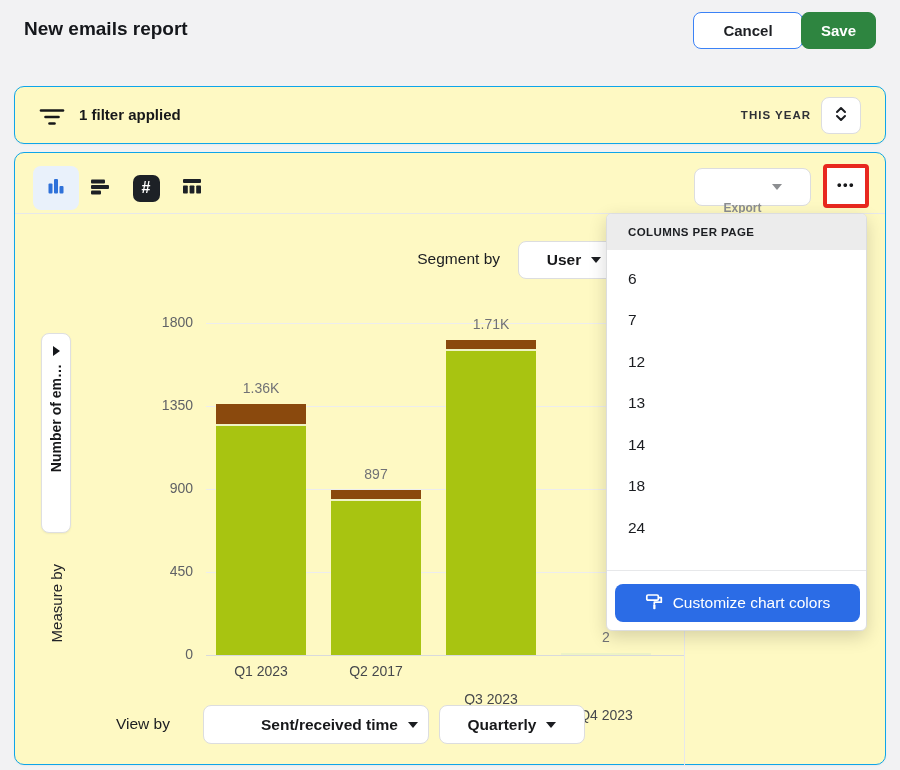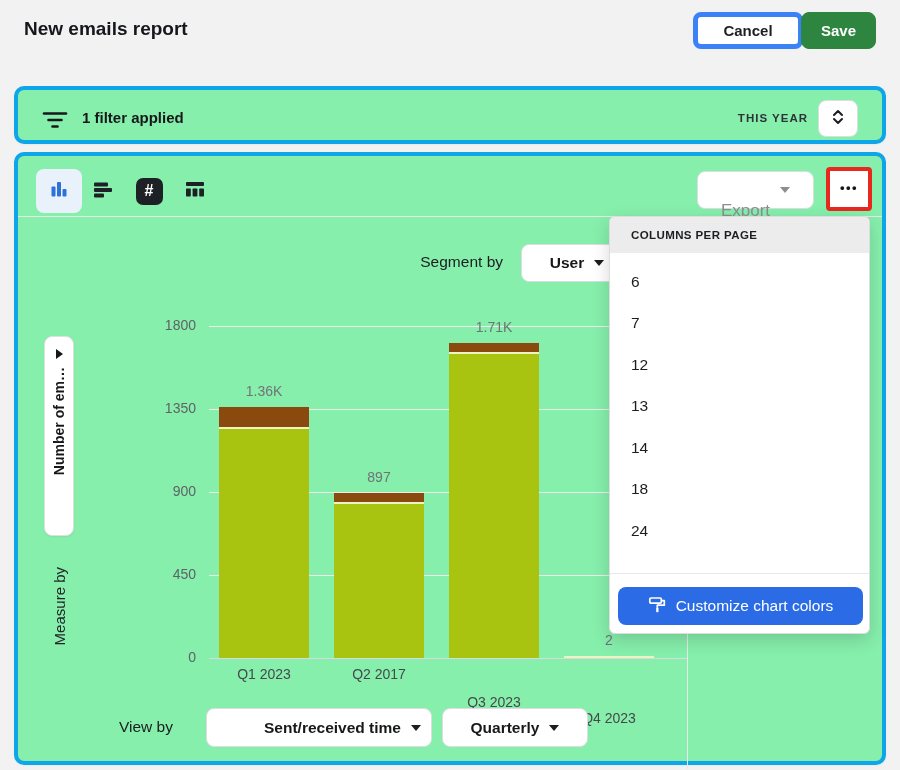--- a/index.html
+++ b/index.html
@@ -2,43 +2,43 @@
 <html><head>
 <meta charset="utf-8">
 <style>
   * { margin:0; padding:0; box-sizing:border-box; }
   html,body { width:900px; height:770px; overflow:hidden; }
   body { background:#f2f2f3; font-family:"Liberation Sans","DejaVu Sans",sans-serif; color:#17181a; position:relative; }
 
   
   .page-title { position:absolute; left:24px; top:18px; font-size:19px; font-weight:700; color:#15171b; }
   .btn { display:flex; align-items:center; justify-content:center; border-radius:8px; font-weight:700; font-size:15px; cursor:pointer; }
-  .cancel-btn { position:absolute; left:693px; top:12px; width:110px; height:37px; background:#fff; border:5px solid #3b82f6; color:#1d1f23; }
+  .cancel-btn { position:absolute; left:693px; top:12px; width:110px; height:37px; background:#fff; border:1px solid #3b82f6; color:#1d1f23; }
   .save-btn { position:absolute; left:801px; top:12px; width:75px; height:37px; background:#2e8540; border:1px solid #2e8540; color:#fff; }
 
-  .card { position:absolute; background:#86efac; border:4px solid #0ea5e9; border-radius:10px; box-shadow:0 1px 2px rgba(0,0,0,0.04); }
+  .card { position:absolute; background:#fef9c3; border:1px solid #0ea5e9; border-radius:10px; box-shadow:0 1px 2px rgba(0,0,0,0.04); }
   .filter-card { left:14px; top:86px; width:872px; height:58px; }
   .chart-card { left:14px; top:152px; width:872px; height:613px; }
 
   
   .filter-icon { position:absolute; left:24px; top:17px; }
   .filter-text { position:absolute; left:64px; top:19px; font-size:15px; font-weight:700; color:#17181a; }
   .period-label { position:absolute; right:74px; top:22px; font-size:11.5px; font-weight:600; letter-spacing:1px; color:#2f3237; }
   .sort-btn { position:absolute; right:24px; top:10px; width:40px; height:37px; background:#fff; border:1px solid #dcdddf; border-radius:8px; display:flex; align-items:center; justify-content:center; cursor:pointer; }
 
   
   .chip { position:absolute; left:18px; top:13px; width:46px; height:44px; background:#e9f1fb; border-radius:8px; display:flex; align-items:center; justify-content:center; cursor:pointer; }
   .tool-icon { position:absolute; top:13px; width:40px; height:44px; display:flex; align-items:center; justify-content:center; cursor:pointer; }
   .tool2 { left:65px; } .tool3 { left:111px; } .tool4 { left:157px; }
   .num-badge { width:27px; height:27px; background:#1d2126; border-radius:7px; display:flex; align-items:center; justify-content:center; }
   .num-badge span { color:#fff; font-weight:700; font-size:16px; line-height:1; }
   .toolbar-divider { position:absolute; left:0; top:60px; width:100%; height:1px; background:#e7e8ea; }
 
   .export-btn { position:absolute; left:679px; top:15px; width:117px; height:38px; background:#fff; border:1px solid #dcdddf; border-radius:8px; display:flex; align-items:center; justify-content:center; gap:10px; cursor:pointer; }
-  .export-btn span.lbl { font-size:17px; font-weight:400; color:#8c8e91;margin-top:41px; }
+  .export-btn span.lbl { font-size:12px; font-weight:700; color:#8c8e91;margin-top:41px; }
   .caret { width:0; height:0; border-left:5px solid transparent; border-right:5px solid transparent; border-top:6px solid #8c8e91; }
   .caret.dark { border-top-color:#1b1d21; }
   .more-btn { position:absolute; left:808px; top:11px; width:46px; height:44px; background:#fff; border:4px solid #e8281f; border-radius:4px; display:flex; align-items:center; justify-content:center; cursor:pointer; }
   .dots { font-size:13px; font-weight:700; letter-spacing:1.5px; color:#17181a; line-height:1; margin-top:-4px; }
 
   
   .dropdown { position:absolute; left:591px; top:60px; width:261px; height:418px; background:#fff; border:1px solid #dcdddf; border-radius:6px; box-shadow:0 6px 18px rgba(0,0,0,0.16); z-index:20; }
   .dd-header { height:36px; background:#ececec; border-radius:5px 5px 0 0; display:flex; align-items:center; padding-left:21px; font-size:11.5px; font-weight:700; letter-spacing:0.4px; color:#1c1e22; }
   .dd-items { position:absolute; left:0; top:44px; width:100%; }
   .dd-item { height:41.5px; display:flex; align-items:center; padding-left:21px; font-size:15.5px; color:#1b1d21; cursor:pointer; }

